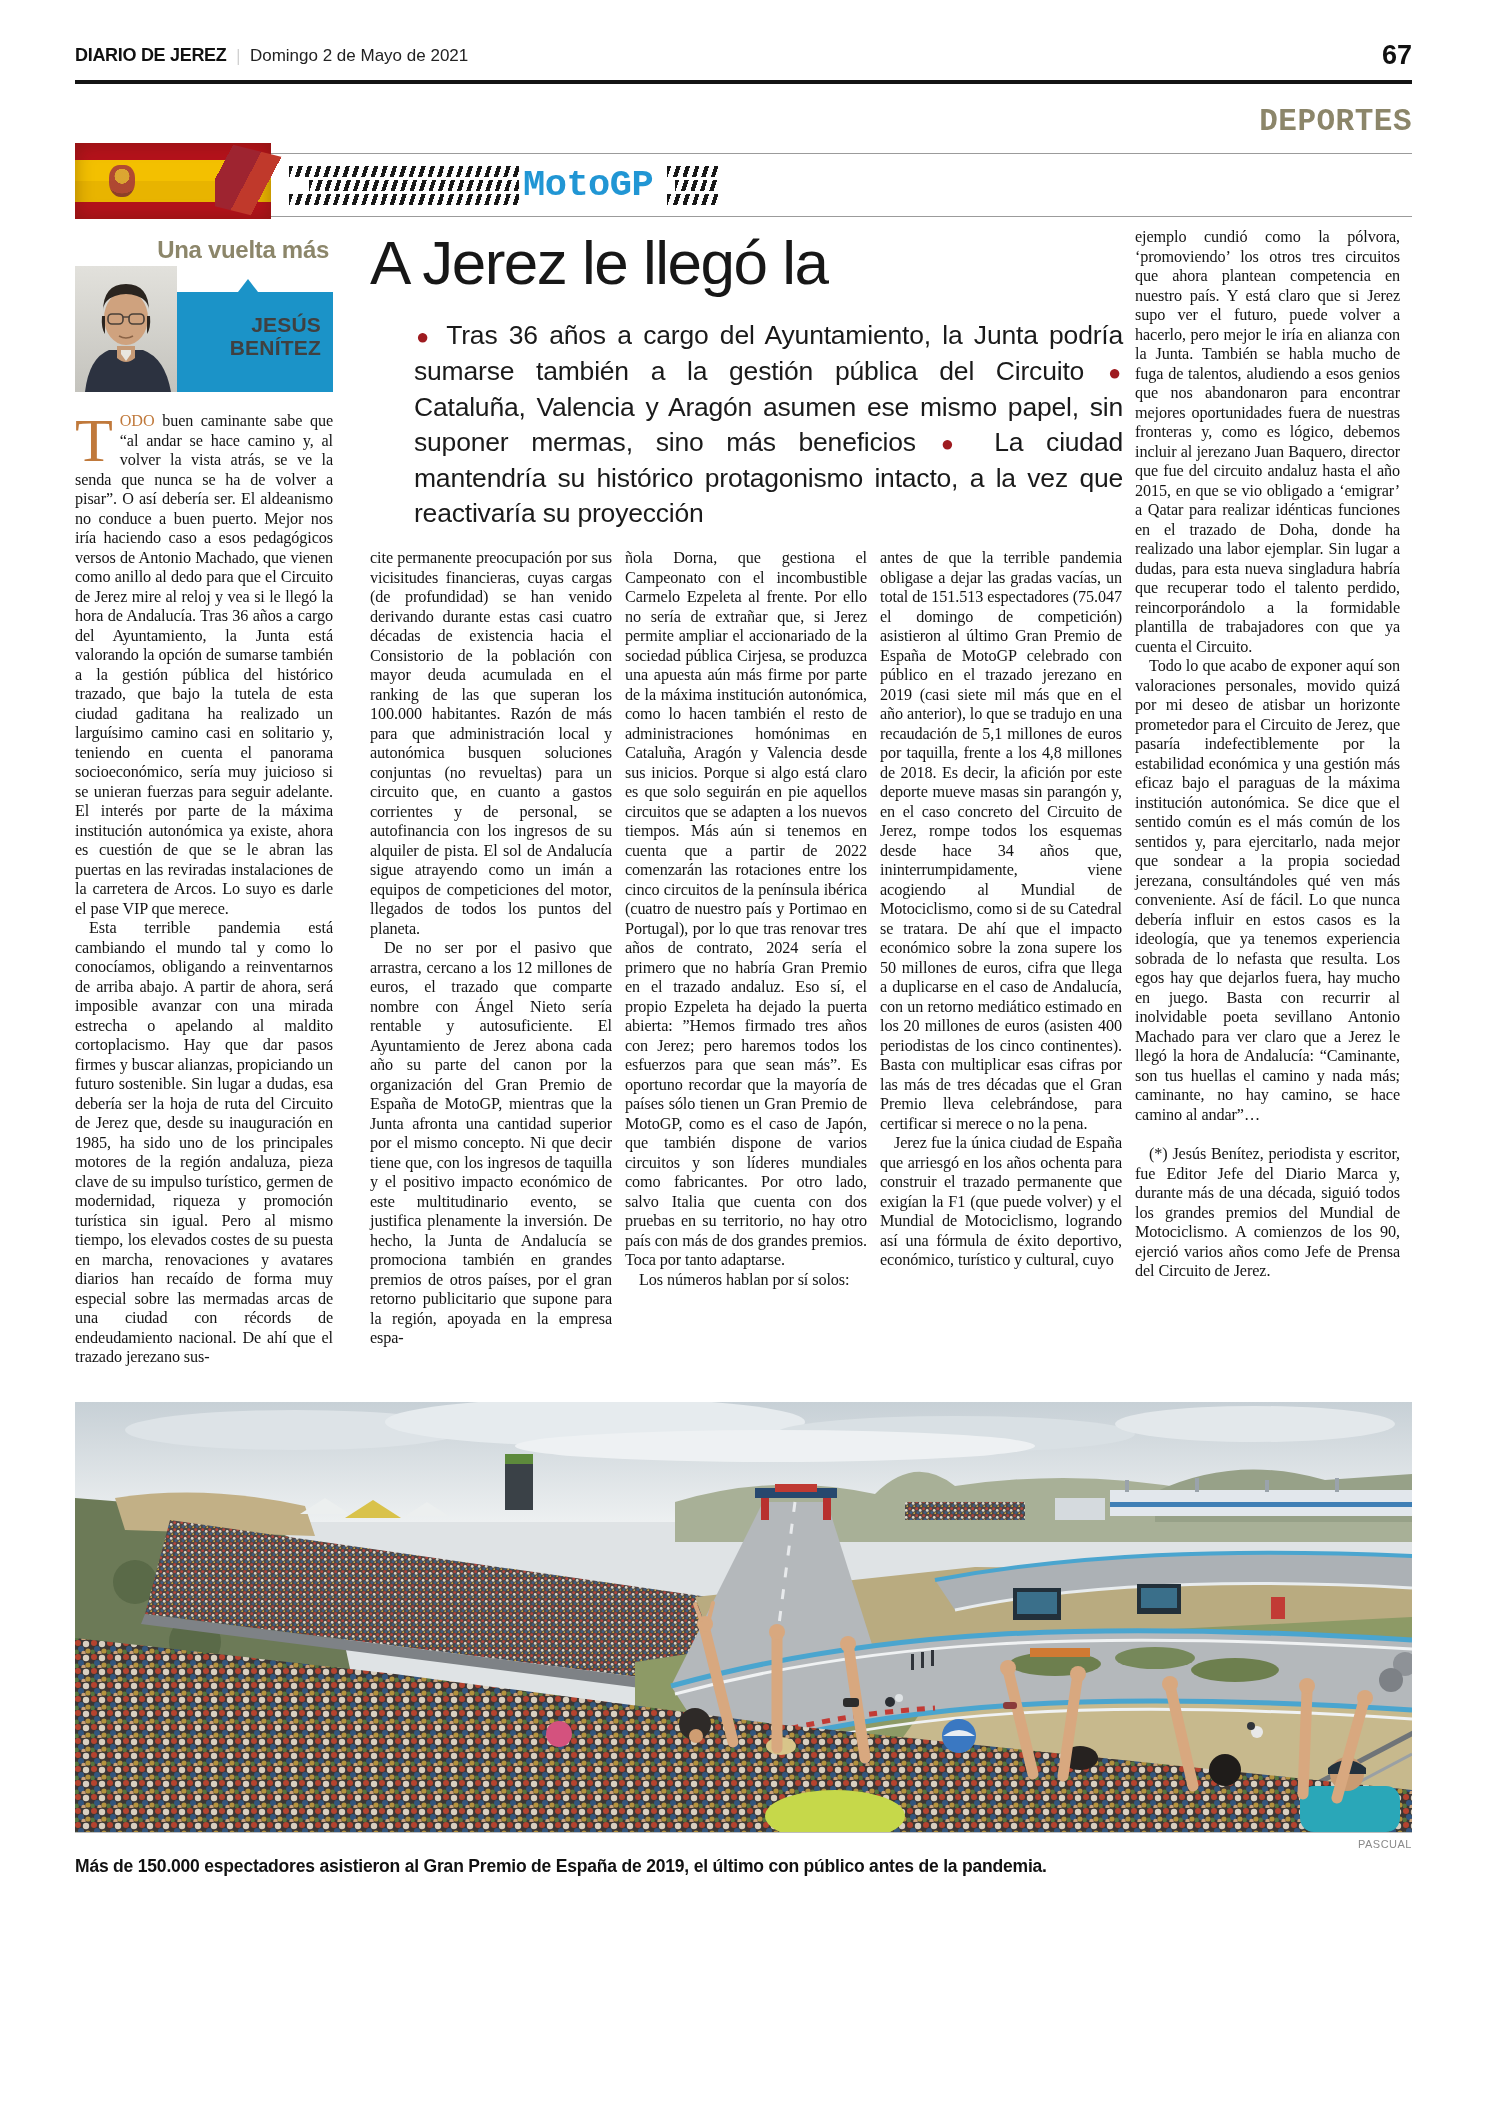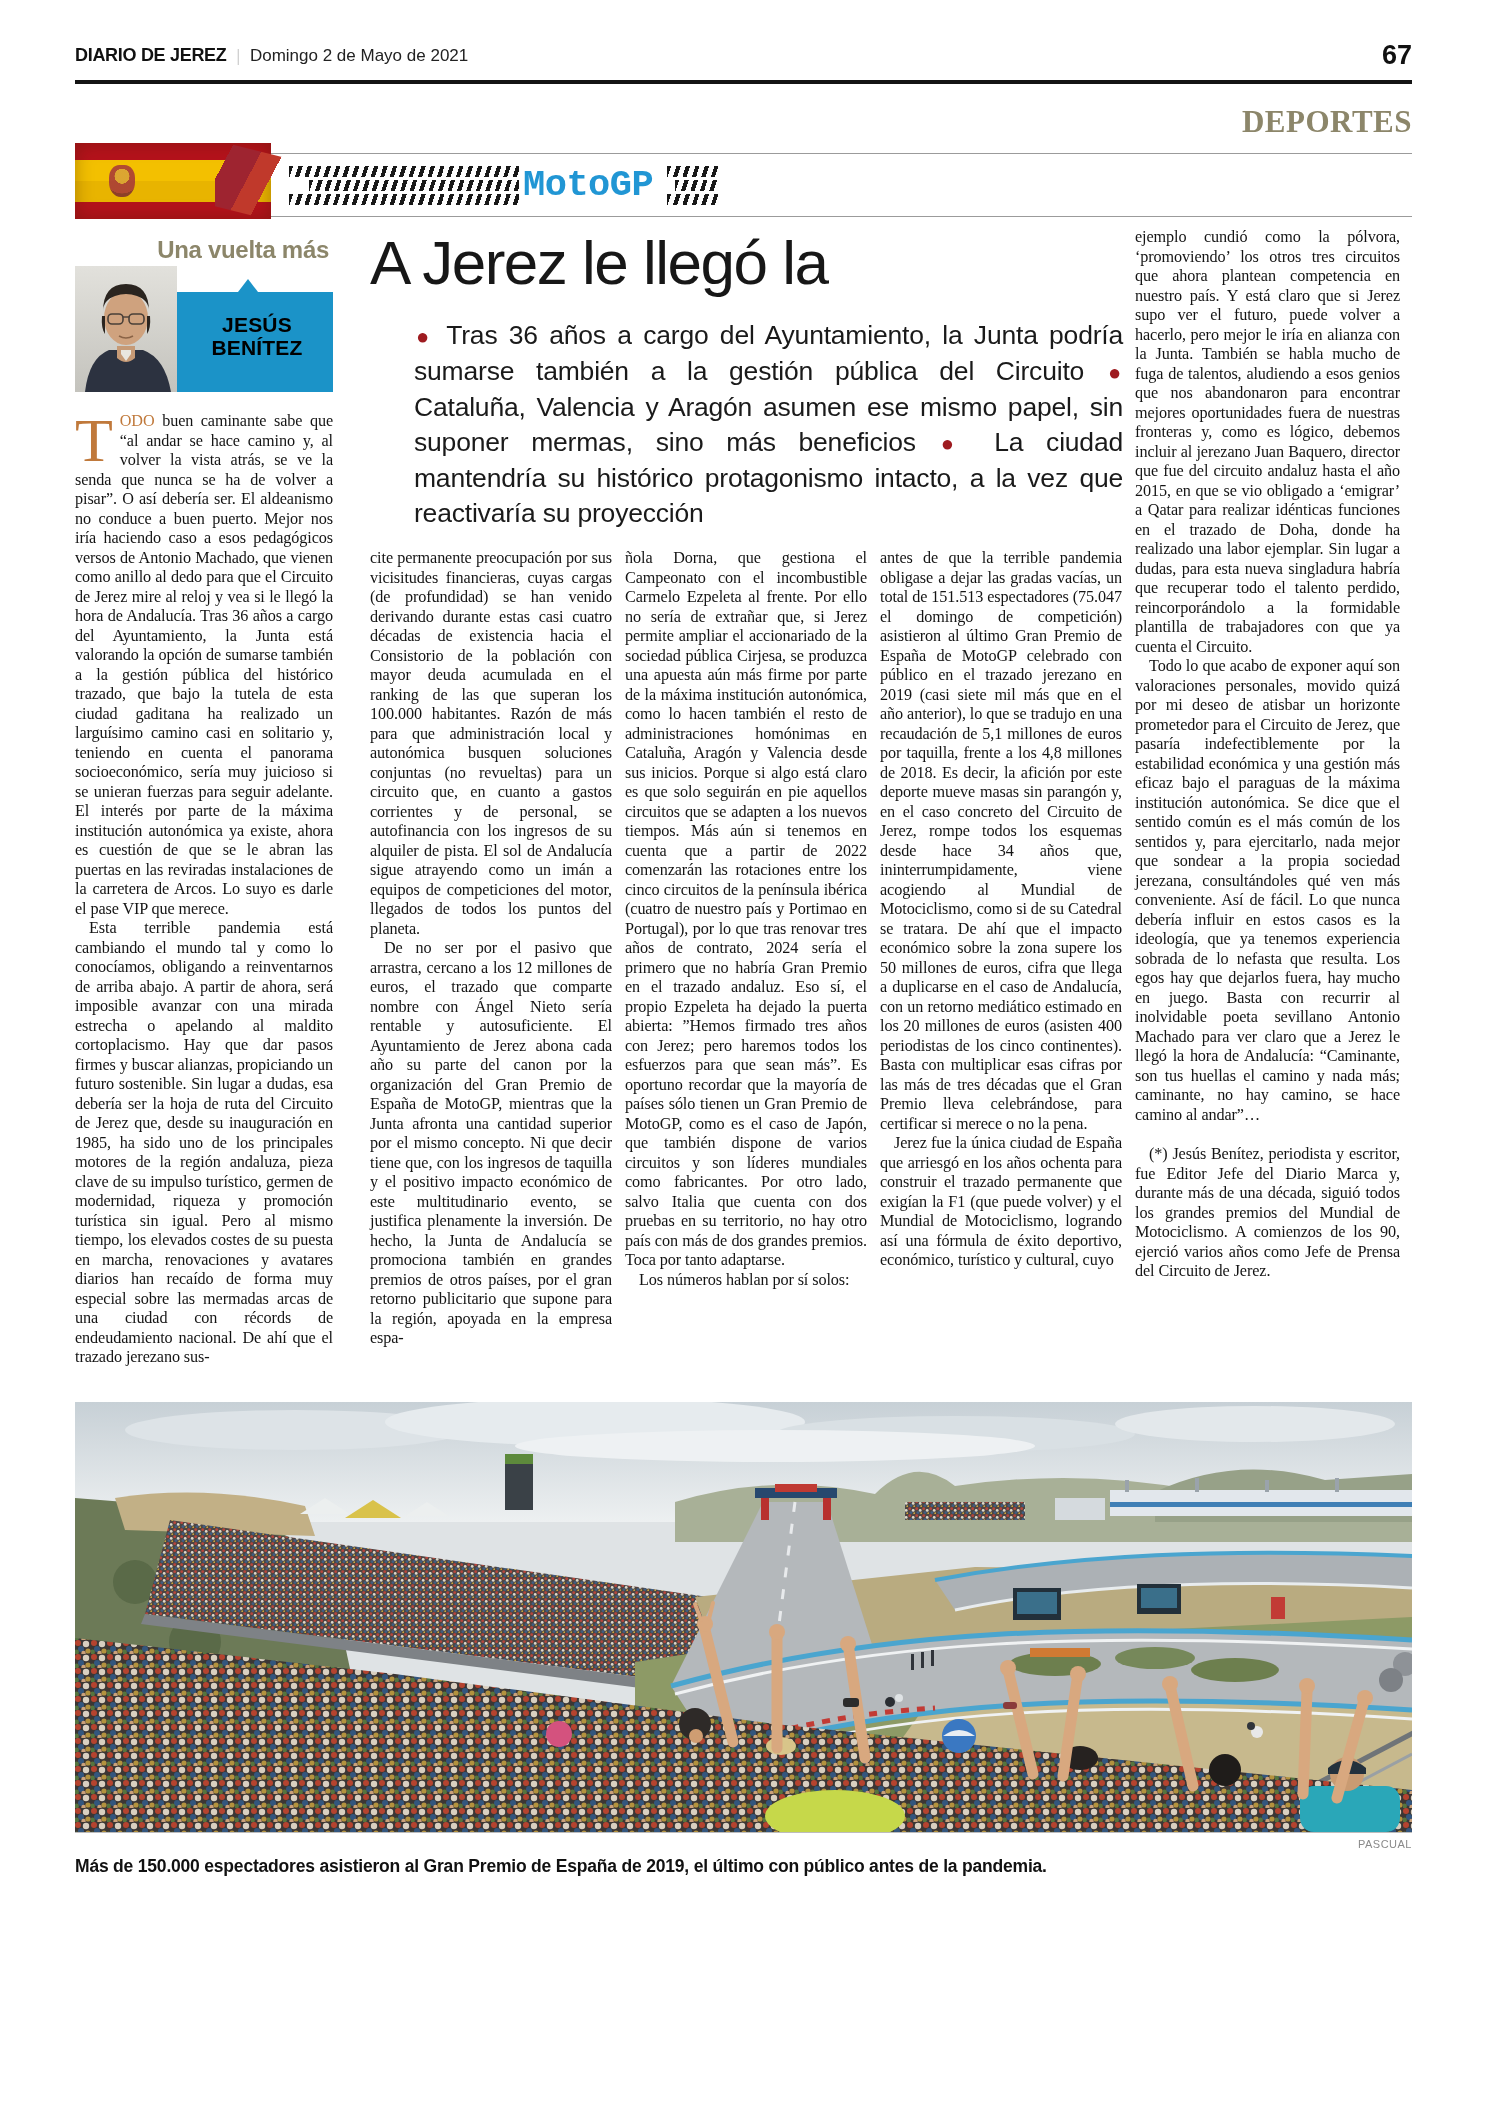--- a/index.html
+++ b/index.html
@@ -9,21 +9,21 @@
     -webkit-font-smoothing:antialiased;
   }
 
   
   .masthead{position:absolute;top:40px;left:75px;right:75px;display:flex;align-items:center;}
   .m-paper{font-family:"Liberation Sans","DejaVu Sans",sans-serif;font-weight:bold;font-size:18px;letter-spacing:-0.3px;color:#111;}
   .m-sep{color:#b9b9b9;margin:0 10px;font-size:17px;}
   .m-date{font-family:"Liberation Sans","DejaVu Sans",sans-serif;font-size:17px;color:#222;}
   .m-page{margin-left:auto;font-family:"Liberation Sans","DejaVu Sans",sans-serif;font-weight:bold;font-size:27px;color:#111;}
   .m-rule{position:absolute;top:80px;left:75px;right:75px;height:4px;background:#141414;}
-  .m-section{position:absolute;top:104px;right:75px;font-family:Liberation Serif, serif;font-weight:bold;font-size:31px;letter-spacing:0.5px;color:#8c866a;}
+  .m-section{position:absolute;top:104px;right:75px;font-family:Liberation Mono, monospace;font-weight:bold;font-size:31px;letter-spacing:0.5px;color:#8c866a;}
 
   
   .banner{position:absolute;top:153px;left:75px;right:75px;height:62px;border-top:1px solid #9b9b9b;border-bottom:1px solid #9b9b9b;display:flex;align-items:center;}
   .flag{position:relative;width:196px;height:76px;margin-top:-8px;flex:0 0 auto;z-index:2;
     background:linear-gradient(180deg,#b5121b 0 23%,#f3c000 23% 50%,#e8b400 50% 77%,#b5121b 77% 100%);
     box-shadow:inset 0 0 18px rgba(60,30,0,.35);}
   .flag::before{content:"";position:absolute;left:34px;top:22px;width:26px;height:32px;border-radius:40% 40% 45% 45%;
     background:radial-gradient(circle at 50% 35%,#d8a13a 0 30%,#a5353a 31% 70%,#7d2b2f 71% 100%);opacity:.85;}
   .flag::after{content:"";position:absolute;right:-14px;top:6px;width:70px;height:66px;
     background:linear-gradient(115deg,transparent 0 18%,#9e2430 18% 46%,#c0392b 46% 66%,transparent 66%);
@@ -48,21 +48,21 @@
   .mid{position:absolute;left:370px;top:224px;width:753px;}
   .col5{position:absolute;left:1135px;top:228px;width:265px;}
 
   
   .kicker-label{font-family:"Liberation Sans","DejaVu Sans",sans-serif;font-weight:bold;font-size:24px;
     color:#8c866a;text-align:right;padding-right:4px;letter-spacing:-0.3px;}
   .kicker-card{position:relative;height:130px;margin-top:2px;margin-bottom:16px;}
   .kicker-blue{position:absolute;left:22px;right:0;top:26px;bottom:4px;background:#1b93c8;}
   .kicker-notch{position:absolute;top:13px;left:63%;width:0;height:0;border-left:10px solid transparent;border-right:10px solid transparent;border-bottom:13px solid #1b93c8;}
   .author-photo{position:absolute;left:0;top:0;width:102px;height:126px;}
-  .author-name{position:absolute;right:12px;top:48px;width:128px;text-align:center;color:#000000;
+  .author-name{position:absolute;right:12px;top:48px;width:128px;text-align:right;color:#404040;
     font-family:"Liberation Sans","DejaVu Sans",sans-serif;font-weight:bold;font-size:21px;line-height:1.08;letter-spacing:0.2px;}
 
   
   .headline{font-family:"Liberation Sans","DejaVu Sans",sans-serif;font-weight:normal;color:#171717;
     font-size:62px;line-height:78px;letter-spacing:-1.5px;}
   .headline .hl-bold{font-weight:bold;letter-spacing:-1px;}
 
   
   .standfirst{margin-top:16px;font-family:Liberation Sans, sans-serif;font-size:26.5px;
     line-height:35px;color:#1a1a1a;text-align:justify;letter-spacing:-0.2px;margin-left:44px;}

